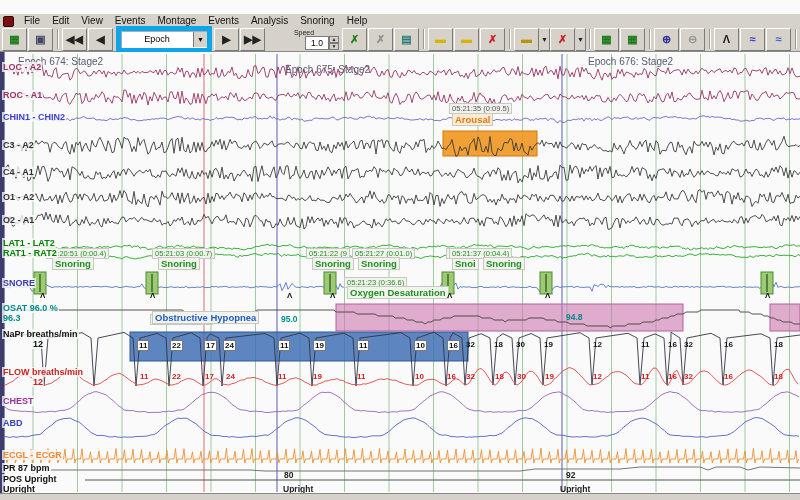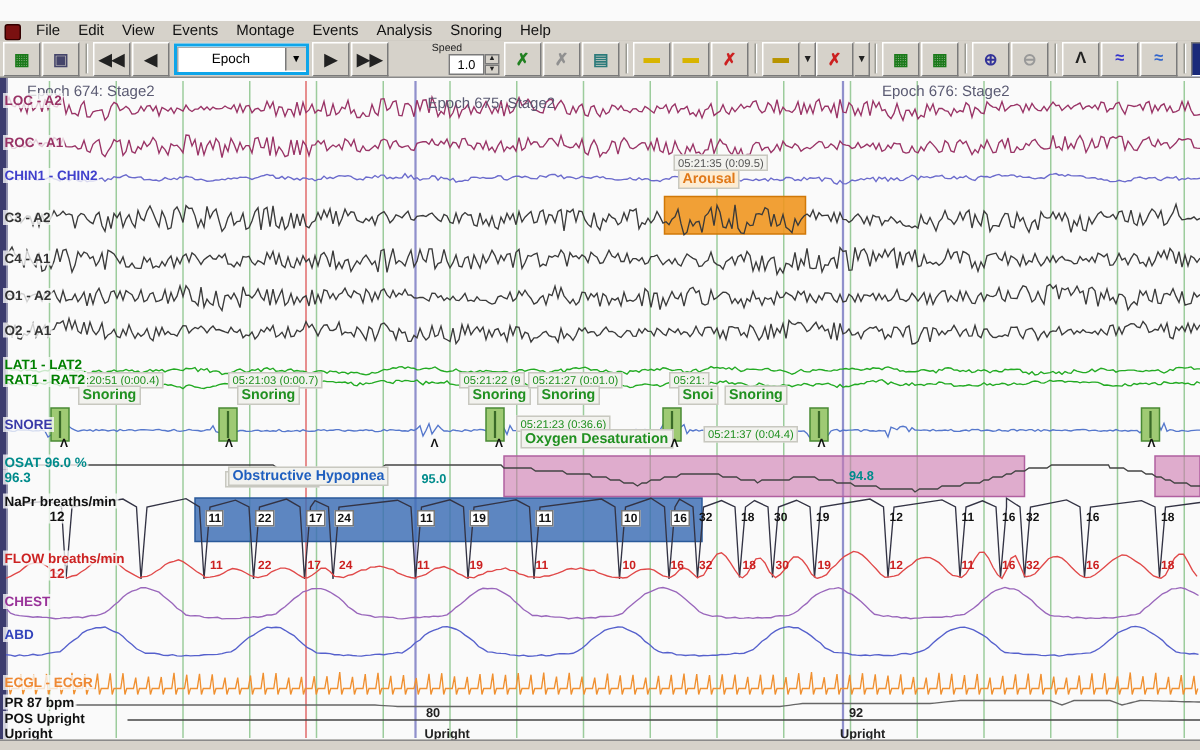--- a/index.html
+++ b/index.html
@@ -22,21 +22,21 @@
   .toolbar{position:absolute;top:27px;left:0;width:800px;height:25px;background:#d6d2ca;
     border-bottom:1px solid #8a8a8a;display:flex;align-items:center;padding-left:2px;box-sizing:border-box;}
   .tbtn{width:23px;height:21px;margin-right:1px;background:#d6d2ca;display:flex;align-items:center;
     justify-content:center;font-size:11px;font-weight:bold;color:#222;flex:0 0 auto;
     border-top:1px solid #fff;border-left:1px solid #fff;border-right:1px solid #7a7a7a;border-bottom:1px solid #7a7a7a;}
   .tbtn.pressed{border-top:1px solid #7a7a7a;border-left:1px solid #7a7a7a;border-right:1px solid #fff;border-bottom:1px solid #fff;}
   .tbtn.disabled{color:#9a9a92;}
   .tsep{width:1px;height:20px;background:#9a9a92;border-right:1px solid #fff;margin:0 3px;flex:0 0 auto;}
   .tdrop{width:9px;height:21px;font-size:7px;display:flex;align-items:center;justify-content:center;
     color:#222;flex:0 0 auto;border-top:1px solid #fff;border-bottom:1px solid #7a7a7a;border-right:1px solid #7a7a7a;}
-  .combo{width:86px;height:17px;background:#fff;border:2px solid #0ea5e9;box-shadow:inset 1px 1px 0 #aaa;
+  .combo{width:86px;height:17px;background:#fff;border:5px solid #0ea5e9;box-shadow:inset 1px 1px 0 #aaa;
     font-size:9px;display:flex;align-items:center;margin:0 2px;flex:0 0 auto;position:relative;}
   .combo .clabel{flex:1;text-align:center;}
   .combo .carr{width:13px;height:15px;background:#d6d2ca;border-left:1px solid #7a7a7a;font-size:7px;
     display:flex;align-items:center;justify-content:center;}
   .speedbox{display:flex;flex-direction:column;align-items:center;margin:0 3px;flex:0 0 auto;}
   .speedbox .slabel{font-size:7px;line-height:7px;color:#222;}
   .spin{display:flex;height:14px;padding-left:36px;}
   .spin .sval{width:22px;background:#fff;border:1px solid #7a7a7a;font-size:8.5px;text-align:center;line-height:12px;}
   .spin .sarrs{display:flex;flex-direction:column;width:10px;}
   .spin .sarr{flex:1;background:#d6d2ca;border:1px solid #7a7a7a;font-size:5px;line-height:5px;text-align:center;color:#222;}
@@ -179,21 +179,21 @@
       <div class="abs ev-time" style="left: 46px; top: 248px; color: rgb(32, 144, 32);">05:20:51 (0:00.4)</div>
       <div class="abs ev-name" style="left: 52px; top: 257px; color: rgb(32, 144, 32);">Snoring</div>
       <div class="abs ev-time" style="left: 152px; top: 248px; color: rgb(32, 144, 32);">05:21:03 (0:00.7)</div>
       <div class="abs ev-name" style="left: 158px; top: 257px; color: rgb(32, 144, 32);">Snoring</div>
       <div class="abs ev-time" style="left: 306px; top: 248px; color: rgb(32, 144, 32);">05:21:22 (9</div>
       <div class="abs ev-name" style="left: 312px; top: 257px; color: rgb(32, 144, 32);">Snoring</div>
       <div class="abs ev-time" style="left: 352px; top: 248px; color: rgb(32, 144, 32);">05:21:27 (0:01.0)</div>
       <div class="abs ev-name" style="left: 358px; top: 257px; color: rgb(32, 144, 32);">Snoring</div>
       <div class="abs ev-time" style="left: 446px; top: 248px; color: rgb(32, 144, 32);">05:21:</div>
       <div class="abs ev-name" style="left: 452px; top: 257px; color: rgb(32, 144, 32);">Snoi</div>
-      <div class="abs ev-time" style="left: 469px; top: 248px; color: rgb(32, 144, 32); margin-top: 36px;">05:21:37 (0:04.4)</div>
+      <div class="abs ev-time" style="left: 449px; top: 248px; color: rgb(32, 144, 32);">05:21:37 (0:04.4)</div>
       <div class="abs ev-name" style="left: 483px; top: 257px; color: rgb(32, 144, 32);">Snoring</div>
       <div class="abs ev-time" style="left: 344px; top: 277px; color: rgb(32, 144, 32);">05:21:23 (0:36.6)</div>
       <div class="abs ev-name" style="left: 347px; top: 286px; color: rgb(32, 144, 32);">Oxygen Desaturation</div>
       <div class="abs ev-time" style="left: 150px; top: 314px; color: rgb(31, 95, 191);">05:21:02 (0:35.1)</div>
       <div class="abs ev-name" style="left: 152px; top: 311px; color: rgb(31, 95, 191);">Obstructive Hypopnea</div>
       <div class="abs ev-time" style="left: 449px; top: 103px; color: rgb(85, 85, 85);">05:21:35 (0:09.5)</div>
       <div class="abs ev-name" style="left: 452px; top: 113px; color: rgb(224, 120, 24); background: rgb(253, 236, 210);">Arousal</div>
       <div class="abs caret" style="left: 40px; top: 292px;">Λ</div>
       <div class="abs caret" style="left: 150px; top: 292px;">Λ</div>
       <div class="abs caret" style="left: 287px; top: 292px;">Λ</div>

